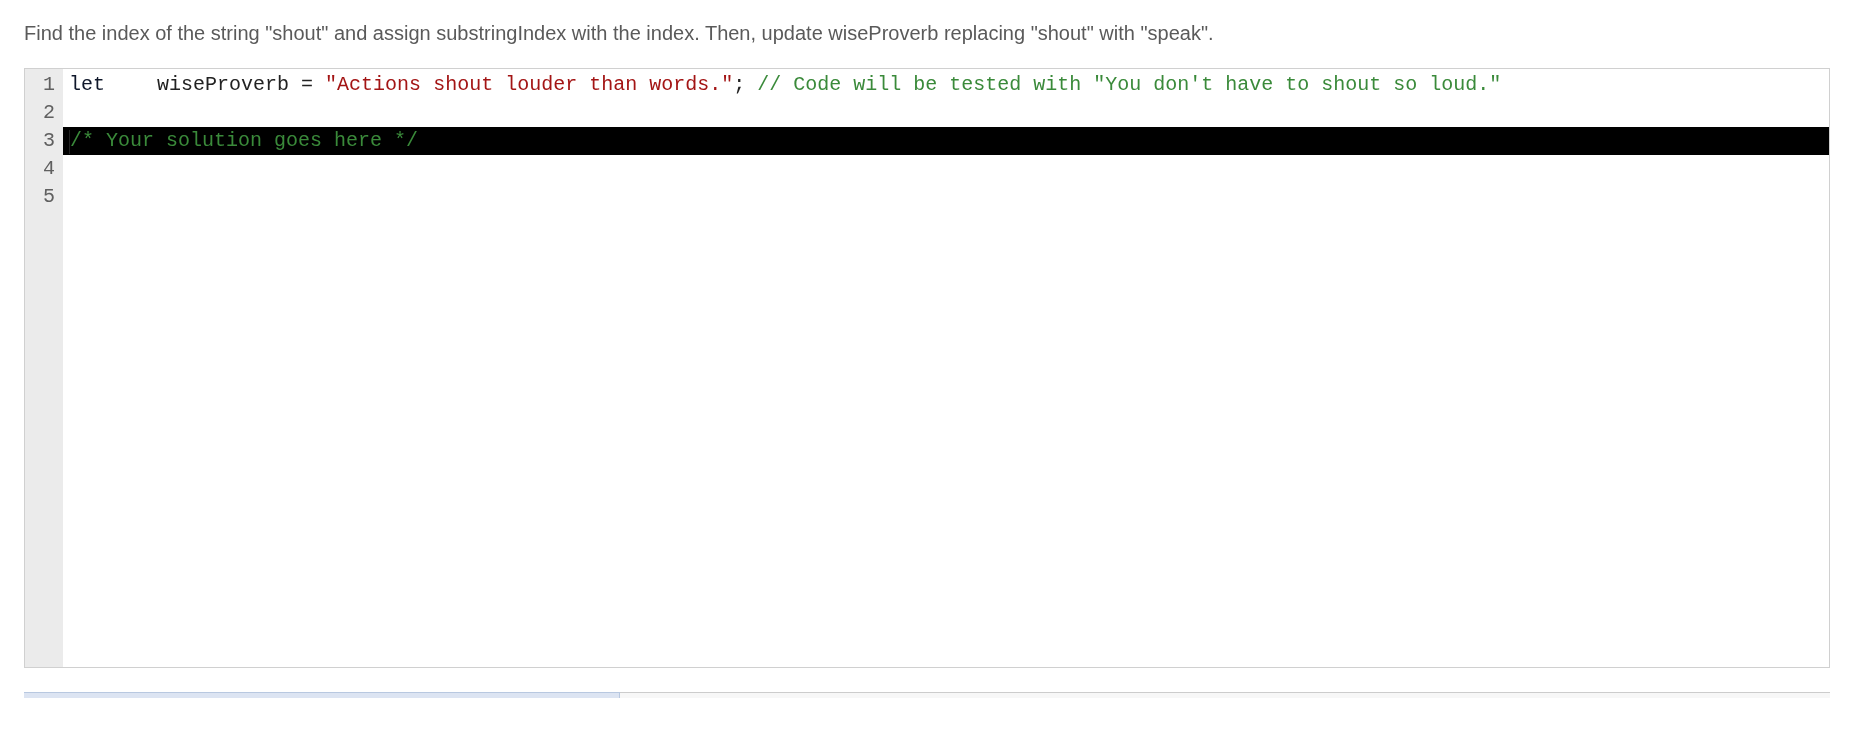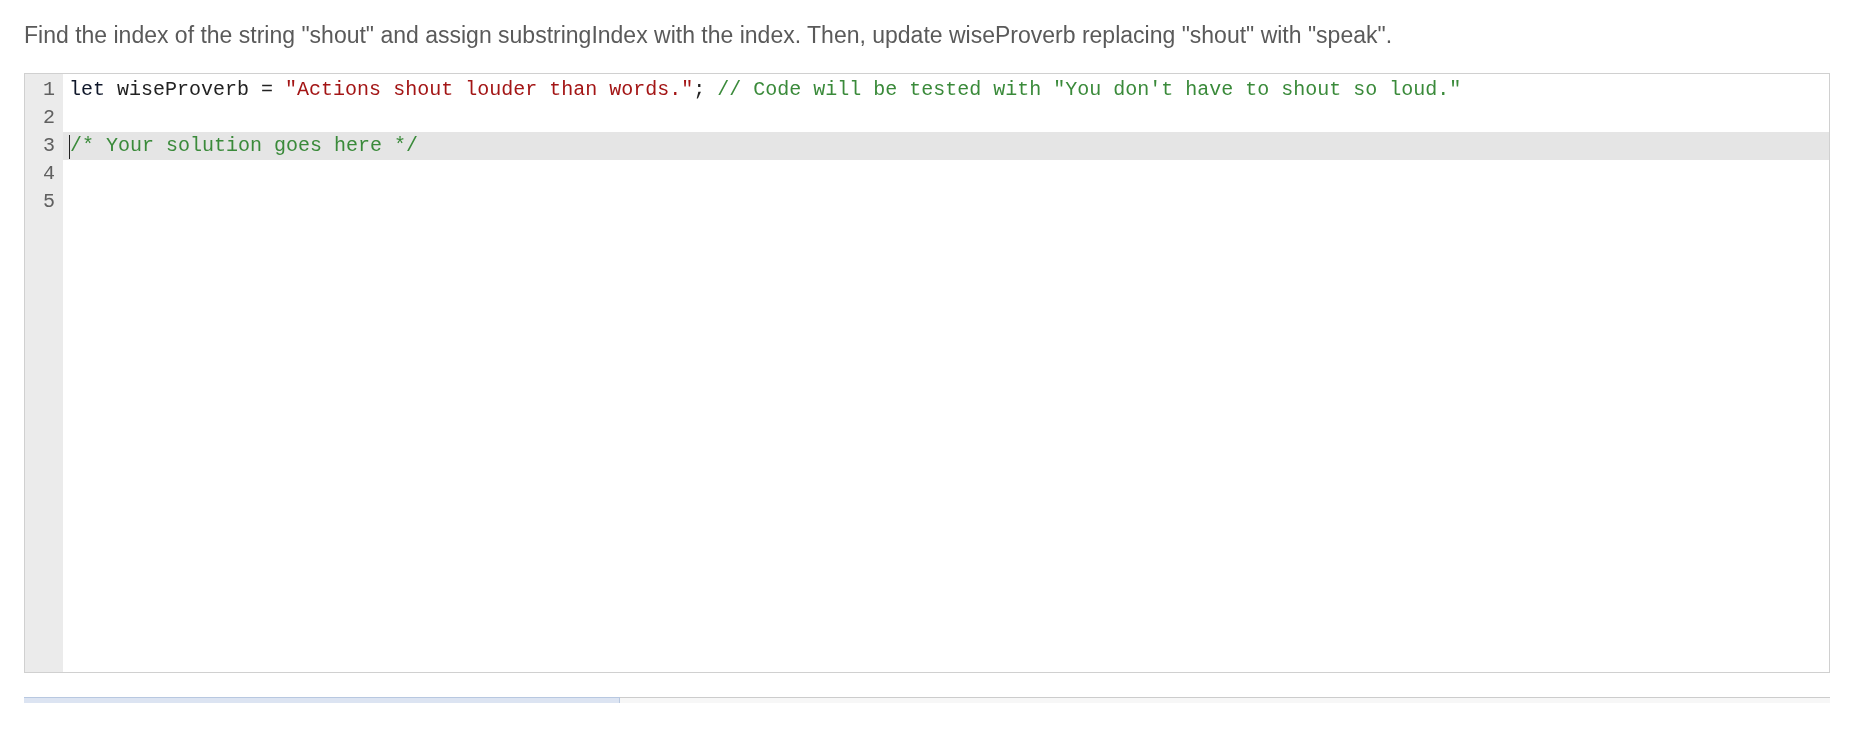--- a/index.html
+++ b/index.html
@@ -9,21 +9,21 @@
 }
 
 body {
   font-family: Arial, Helvetica, sans-serif;
   background: #ffffff;
   padding: 18px 24px;
   width: 1854px;
 }
 
 .instruction {
-  font-size: 23px;
+  font-size: 20px;
   color: #5a5a5a;
   line-height: 1.5;
   margin-bottom: 20px;
   font-weight: 400;
 }
 
 .code-editor {
   border: 1px solid #d0d0d0;
   background: #ffffff;
   display: flex;
@@ -54,26 +54,26 @@
   overflow: hidden;
 }
 
 .code-line {
   display: block;
   white-space: pre;
   padding-left: 6px;
 }
 
 .code-line.highlight-line {
-  background: #e5e5e5;
+  background: #000000;
 }
 
 
 .tok-keyword { color: #0f172a; }
-.tok-identifier { color: #222; }
+.tok-identifier { color: #222; margin-left: 40px; }
 .tok-operator { color: #222; }
 .tok-string { color: #a31515; }
 .tok-punct { color: #222; }
 .tok-comment { color: #3a8a3a; }
 .tok-number { color: #3a8a3a; }
 
 .cursor {
   display: inline-block;
   width: 0;
   border-left: 1.5px solid #222;

